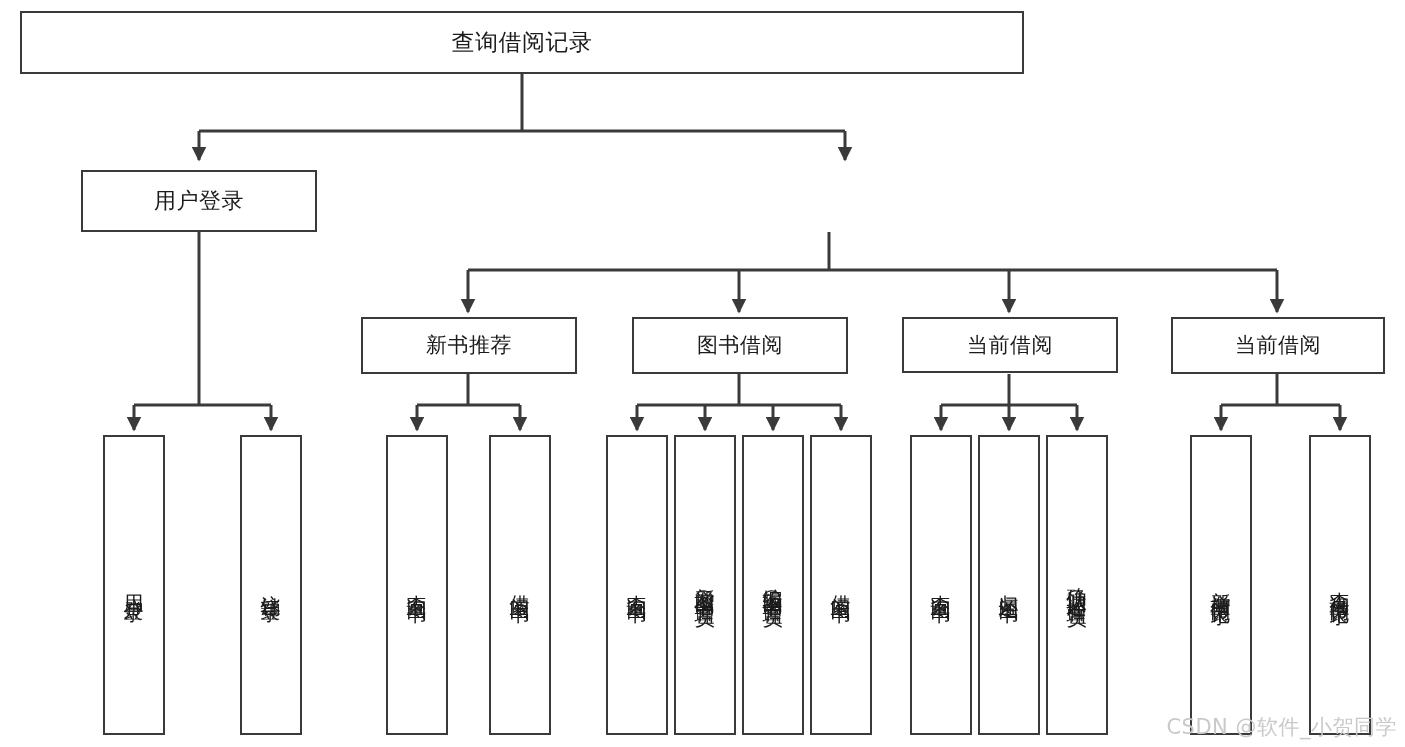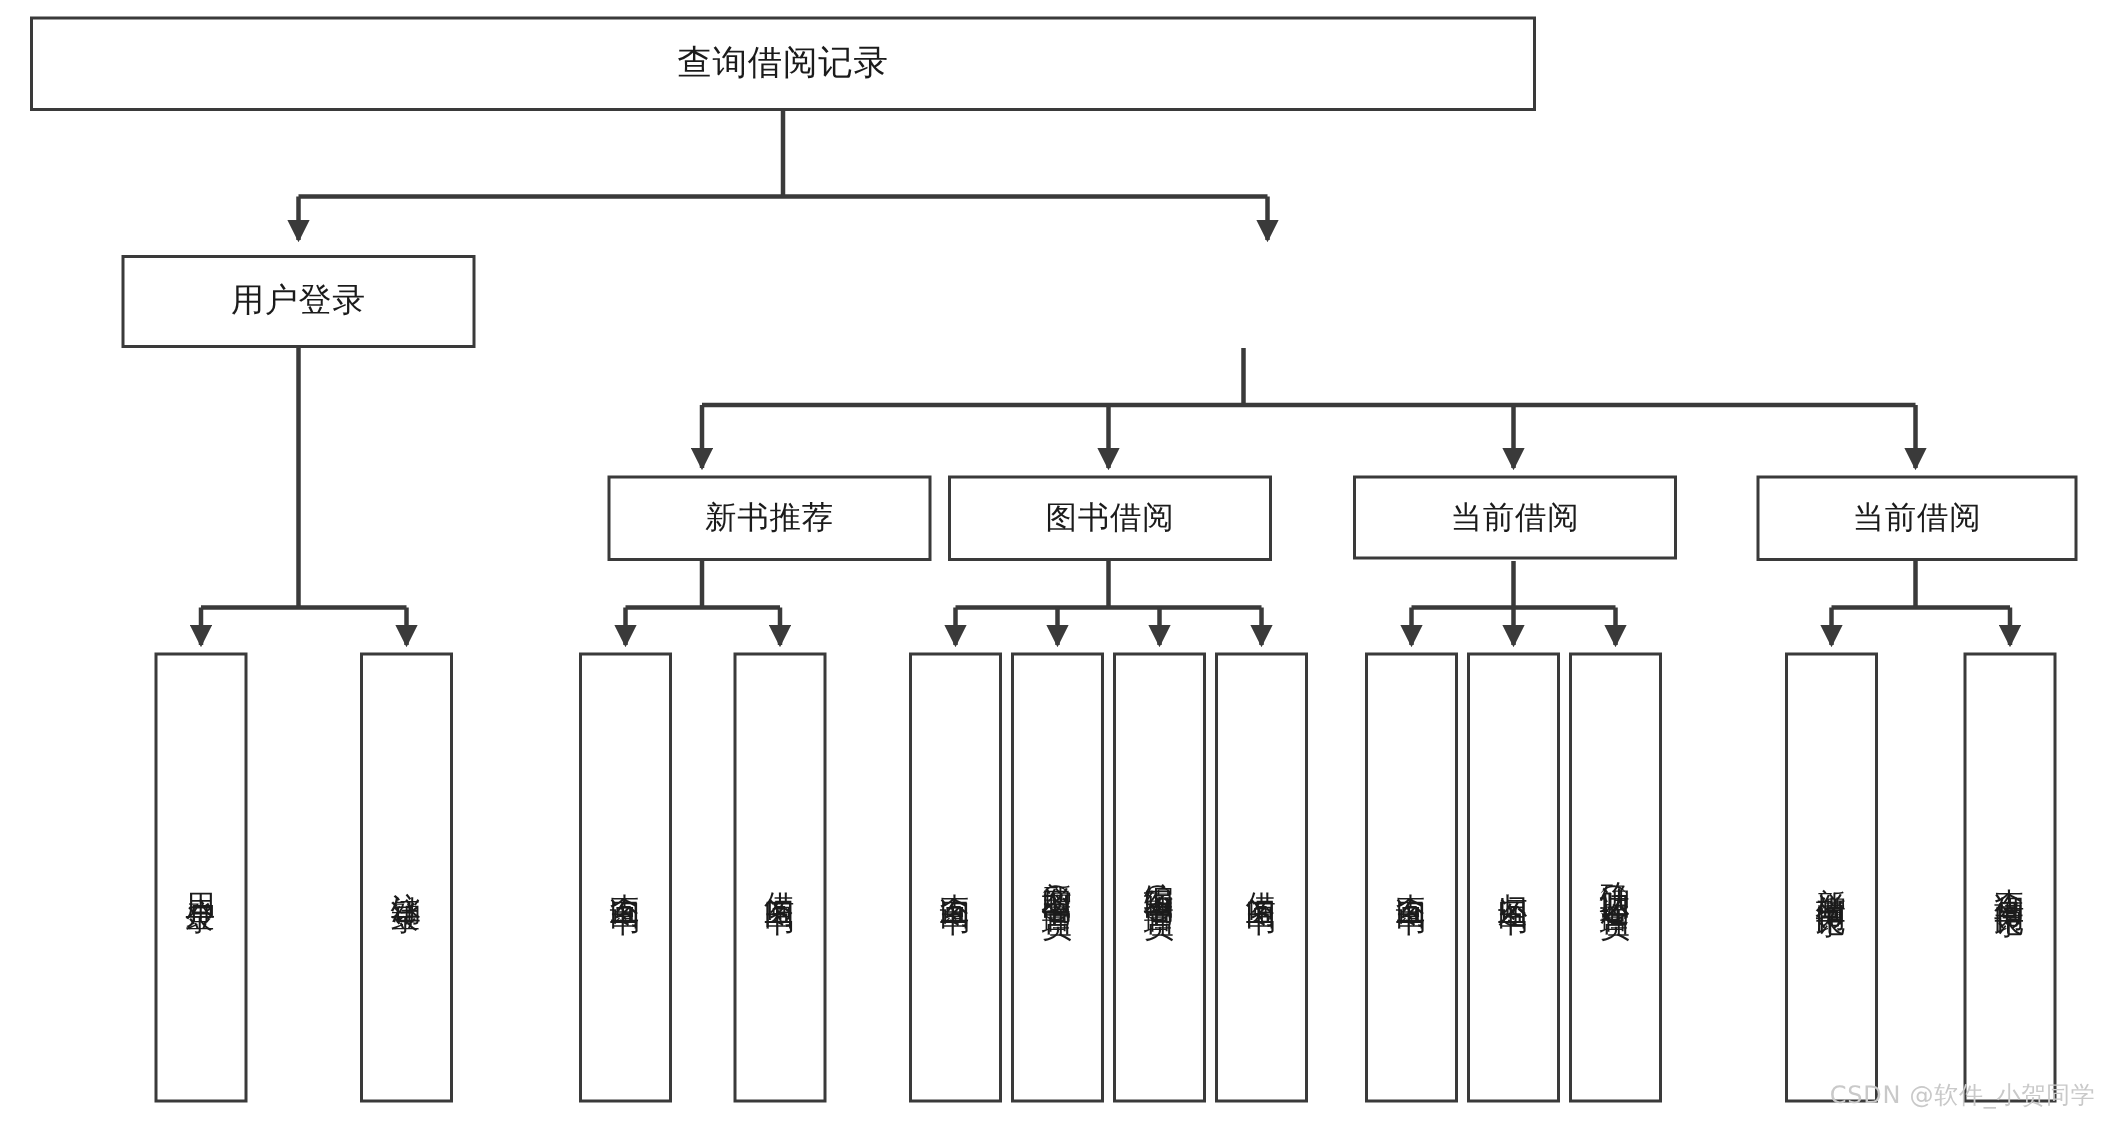--- a/index.html
+++ b/index.html
@@ -60,21 +60,21 @@
     writing-mode: vertical-rl;
     text-orientation: upright;
     letter-spacing: 3px;
     line-height: 1;
     max-height: 100%;
   }
   #watermark {
     position: absolute;
     right: 8px;
     bottom: 6px;
-    font-size: 16px;
+    font-size: 21px;
     color: #c9c9c9;
     letter-spacing: 0.5px;
     white-space: nowrap;
     z-index: 5;
   }
 </style>
 </head>
 <body>
 
 <div id="canvas">
@@ -130,21 +130,21 @@
   </svg>
 
   <div class="node node-root" style="left:20px; top:11px; width:1004px; height:63px;">
     <span class="label">查询借阅记录</span>
   </div>
 
   <div class="node node-l1" style="left:81px; top:170px; width:236px; height:62px;">
     <span class="label">用户登录</span>
   </div>
 
-  <div class="node node-l2" style="left:361px; top:317px; width:216px; height:57px;margin-left:44px;">
+  <div class="node node-l2" style="left:361px; top:317px; width:216px; height:57px;">
     <span class="label">新书推荐</span>
   </div>
   <div class="node node-l2" style="left:632px; top:317px; width:216px; height:57px;">
     <span class="label">图书借阅</span>
   </div>
   <div class="node node-l2" style="left:902px; top:317px; width:216px; height:56px;">
     <span class="label">当前借阅</span>
   </div>
   <div class="node node-l2" style="left:1171px; top:317px; width:214px; height:57px;">
     <span class="label">当前借阅</span>

